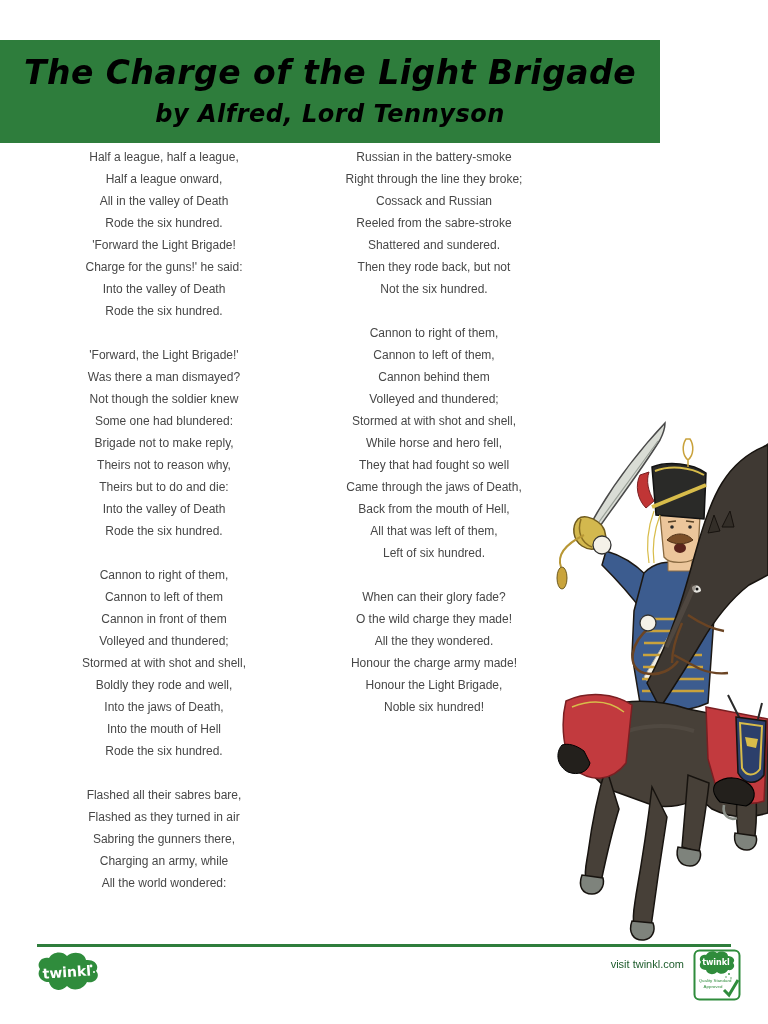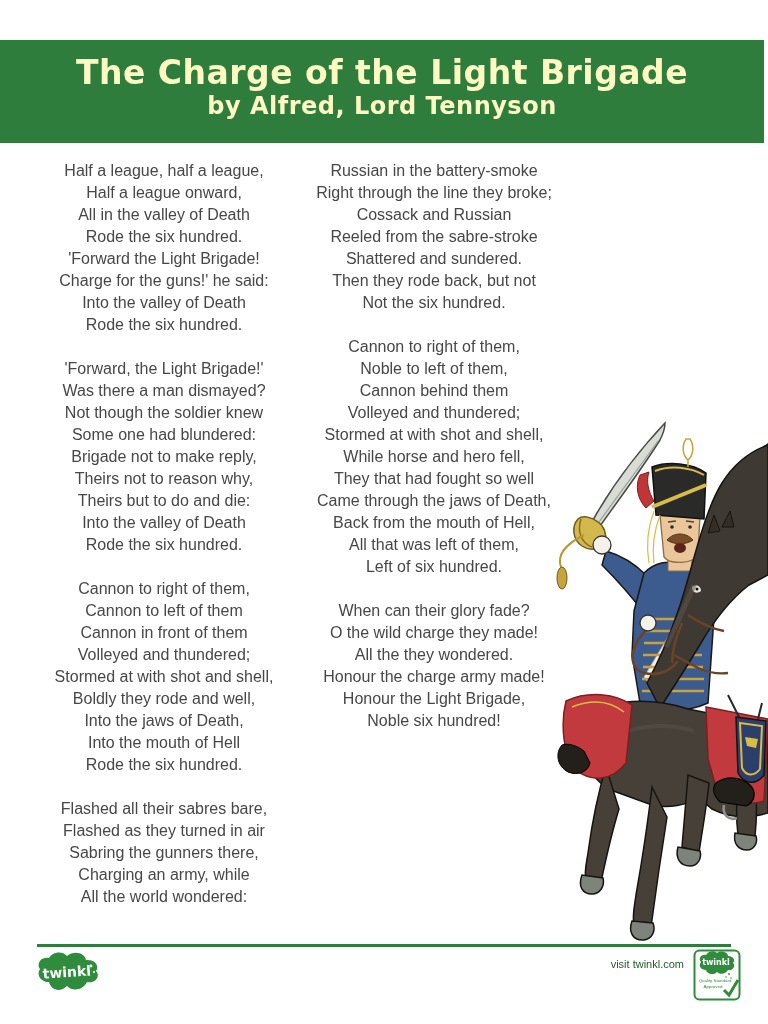--- a/index.html
+++ b/index.html
@@ -6,34 +6,34 @@
     --green:#2e7d3c;
     --logo-green:#2f8c3c;
     --text:#474747;
   }
   html,body{margin:0;padding:0;}
   body{
     width:768px;height:1024px;background:#ffffff;position:relative;
     font-family:"Liberation Sans",sans-serif;overflow:hidden;
   }
   .banner{
-    position:absolute;left:0;top:40px;width:764px;height:103px;
-    background:var(--green);color:#fef9c3;text-align:center;
+    position:absolute;left:0;top:40px;width:660px;height:103px;
+    background:var(--green);color:#000000;text-align:center;font-style:italic;
   }
   .banner .title{
     font-family:"DejaVu Sans",sans-serif;font-weight:bold;
     font-size:33px;margin-top:13px;letter-spacing:.5px;
   }
   .banner .subtitle{
     font-family:"DejaVu Sans",sans-serif;font-weight:bold;
-    font-size:24px;letter-spacing:.5px;
+    font-size:24px;margin-top:8px;letter-spacing:.5px;
   }
   .poem-col{
-    position:absolute;top:160px;width:272px;text-align:center;
-    color:var(--text);font-size:16px;line-height:22px;
+    position:absolute;top:146px;width:272px;text-align:center;
+    color:var(--text);font-size:12px;line-height:22px;
   }
   .poem-col.col1{left:28px;}
   .poem-col.col2{left:298px;}
   .stanza{margin-bottom:22px;}
   .illustration{position:absolute;left:548px;top:415px;width:220px;height:535px;}
   .footer-rule{
     position:absolute;left:37px;top:944px;width:694px;height:3px;
     background:var(--green);
   }
   .footer-logo{position:absolute;left:33px;top:951px;}
@@ -97,21 +97,21 @@
       <div class="line">Russian in the battery-smoke</div>
       <div class="line">Right through the line they broke;</div>
       <div class="line">Cossack and Russian</div>
       <div class="line">Reeled from the sabre-stroke</div>
       <div class="line">Shattered and sundered.</div>
       <div class="line">Then they rode back, but not</div>
       <div class="line">Not the six hundred.</div>
     </div>
     <div class="stanza">
       <div class="line">Cannon to right of them,</div>
-      <div class="line">Noble to left of them,</div>
+      <div class="line">Cannon to left of them,</div>
       <div class="line">Cannon behind them</div>
       <div class="line">Volleyed and thundered;</div>
       <div class="line">Stormed at with shot and shell,</div>
       <div class="line">While horse and hero fell,</div>
       <div class="line">They that had fought so well</div>
       <div class="line">Came through the jaws of Death,</div>
       <div class="line">Back from the mouth of Hell,</div>
       <div class="line">All that was left of them,</div>
       <div class="line">Left of six hundred.</div>
     </div>

